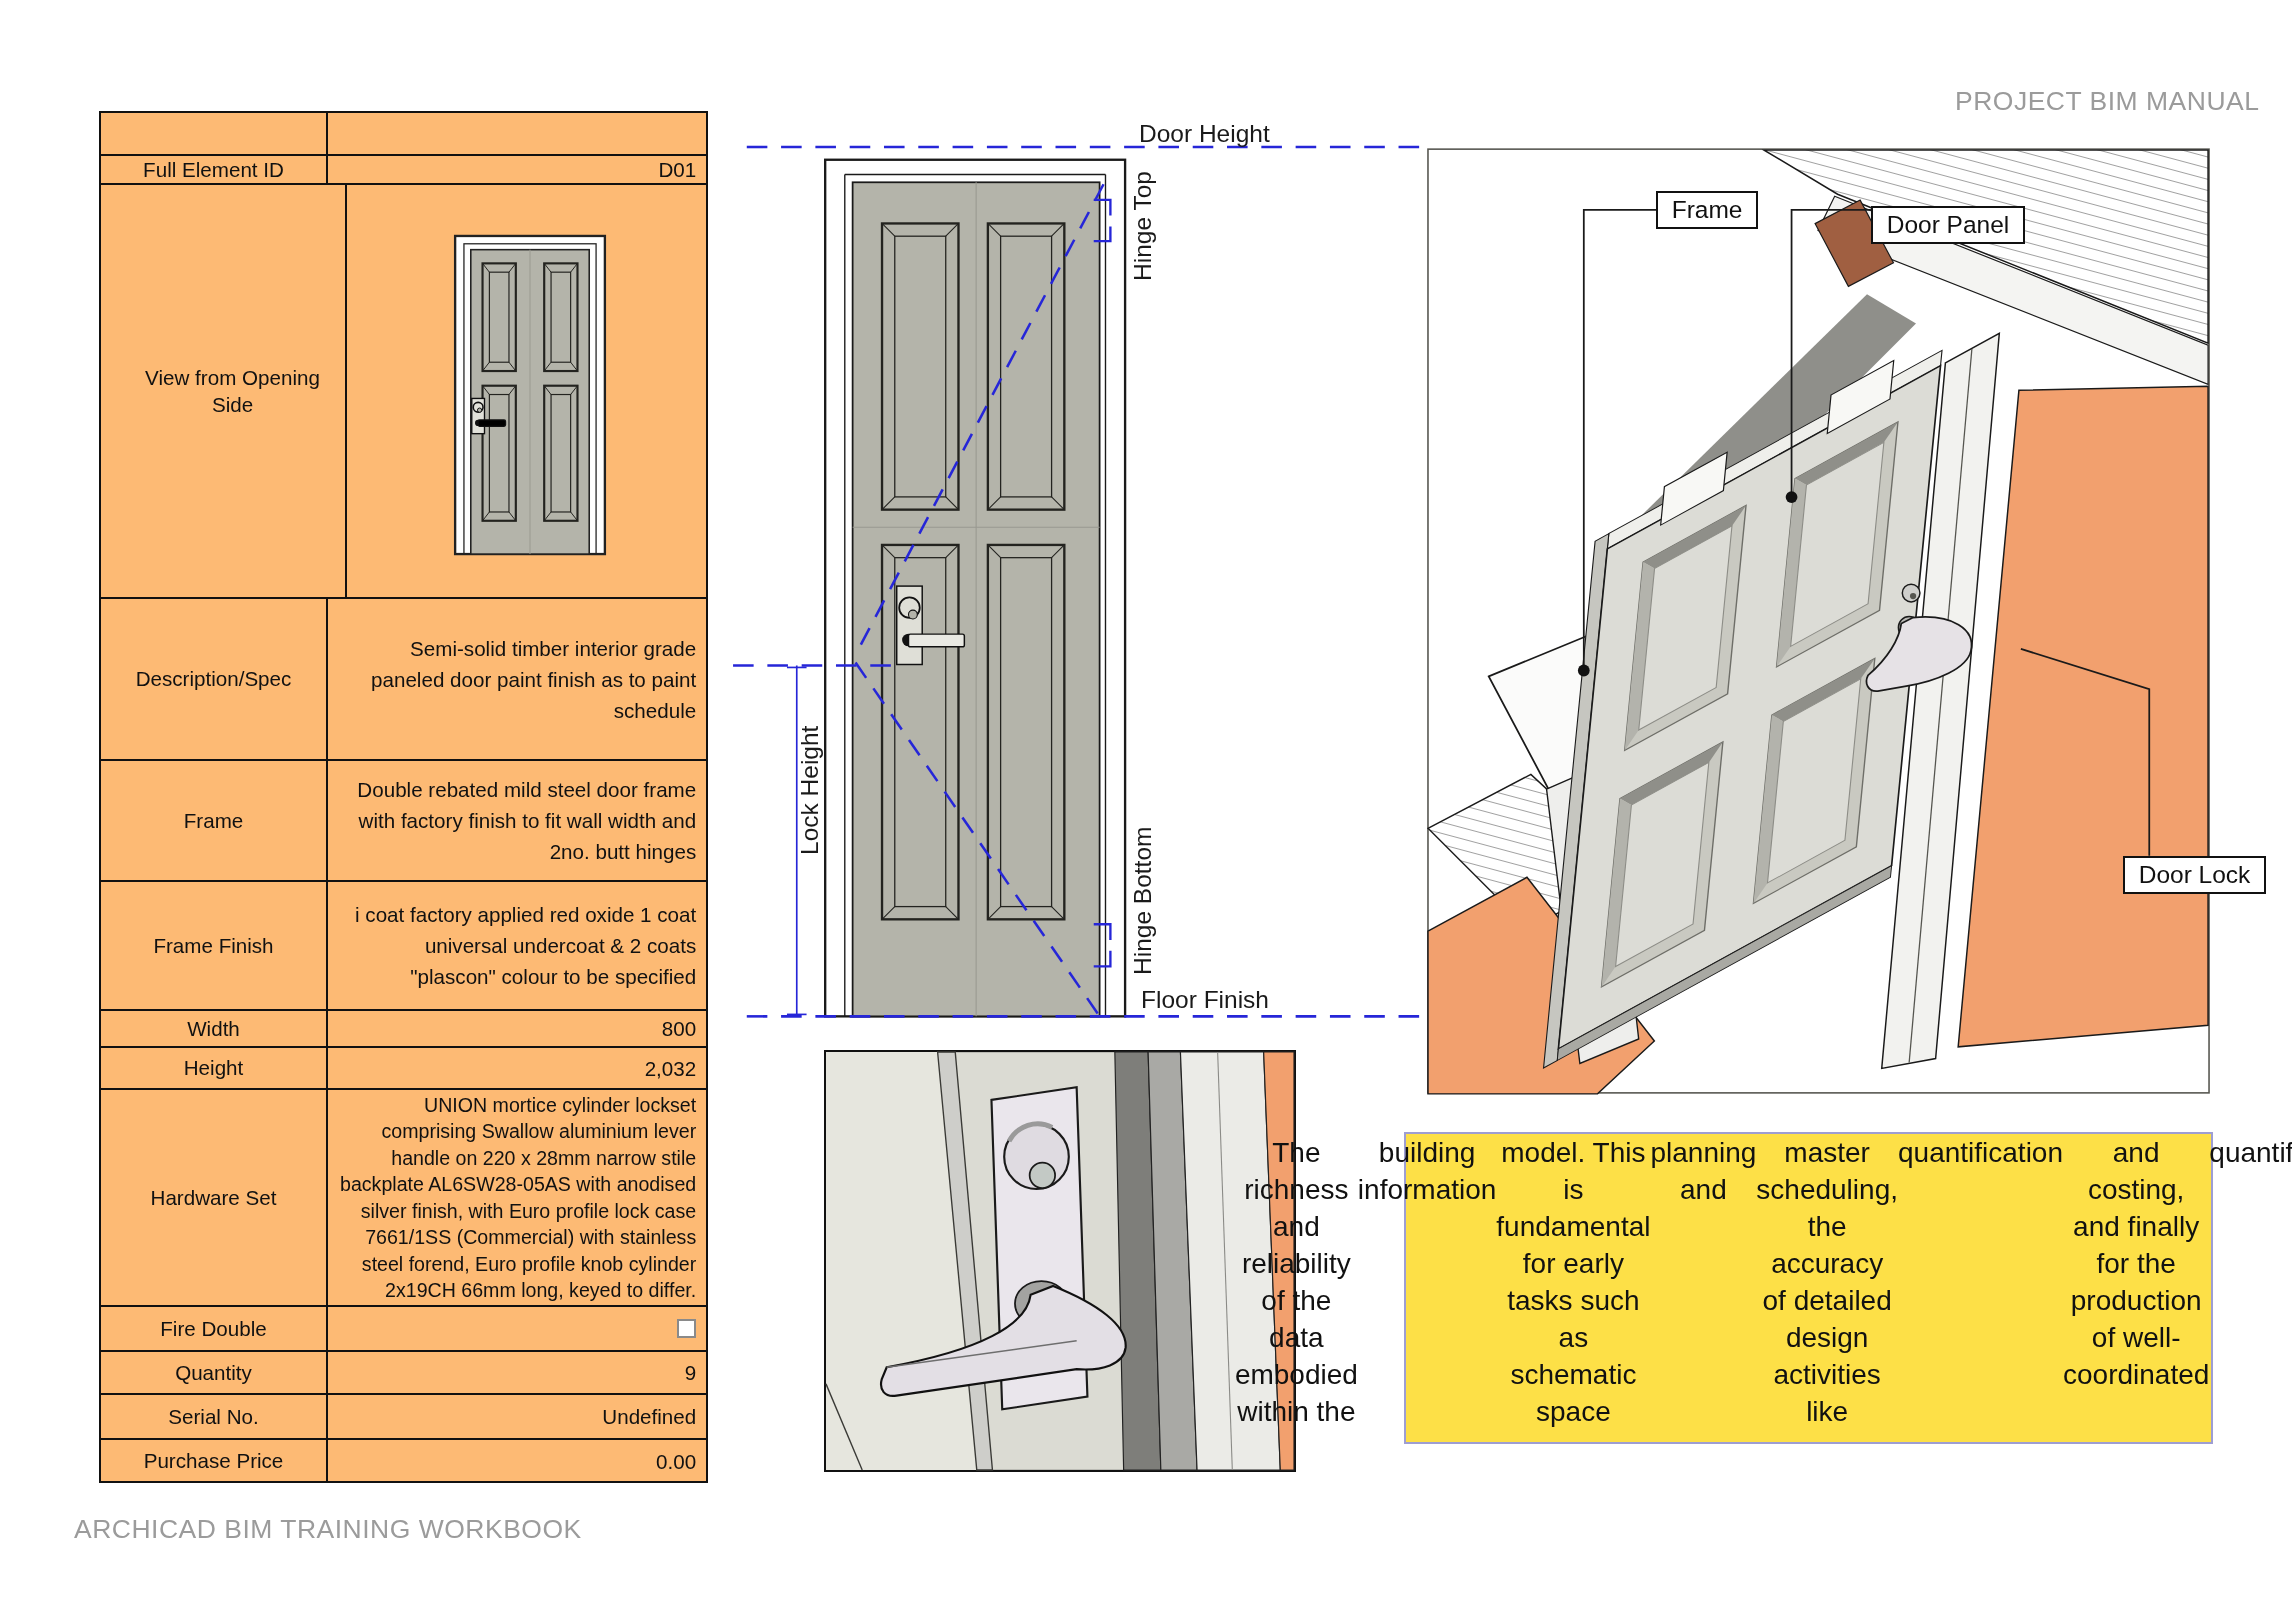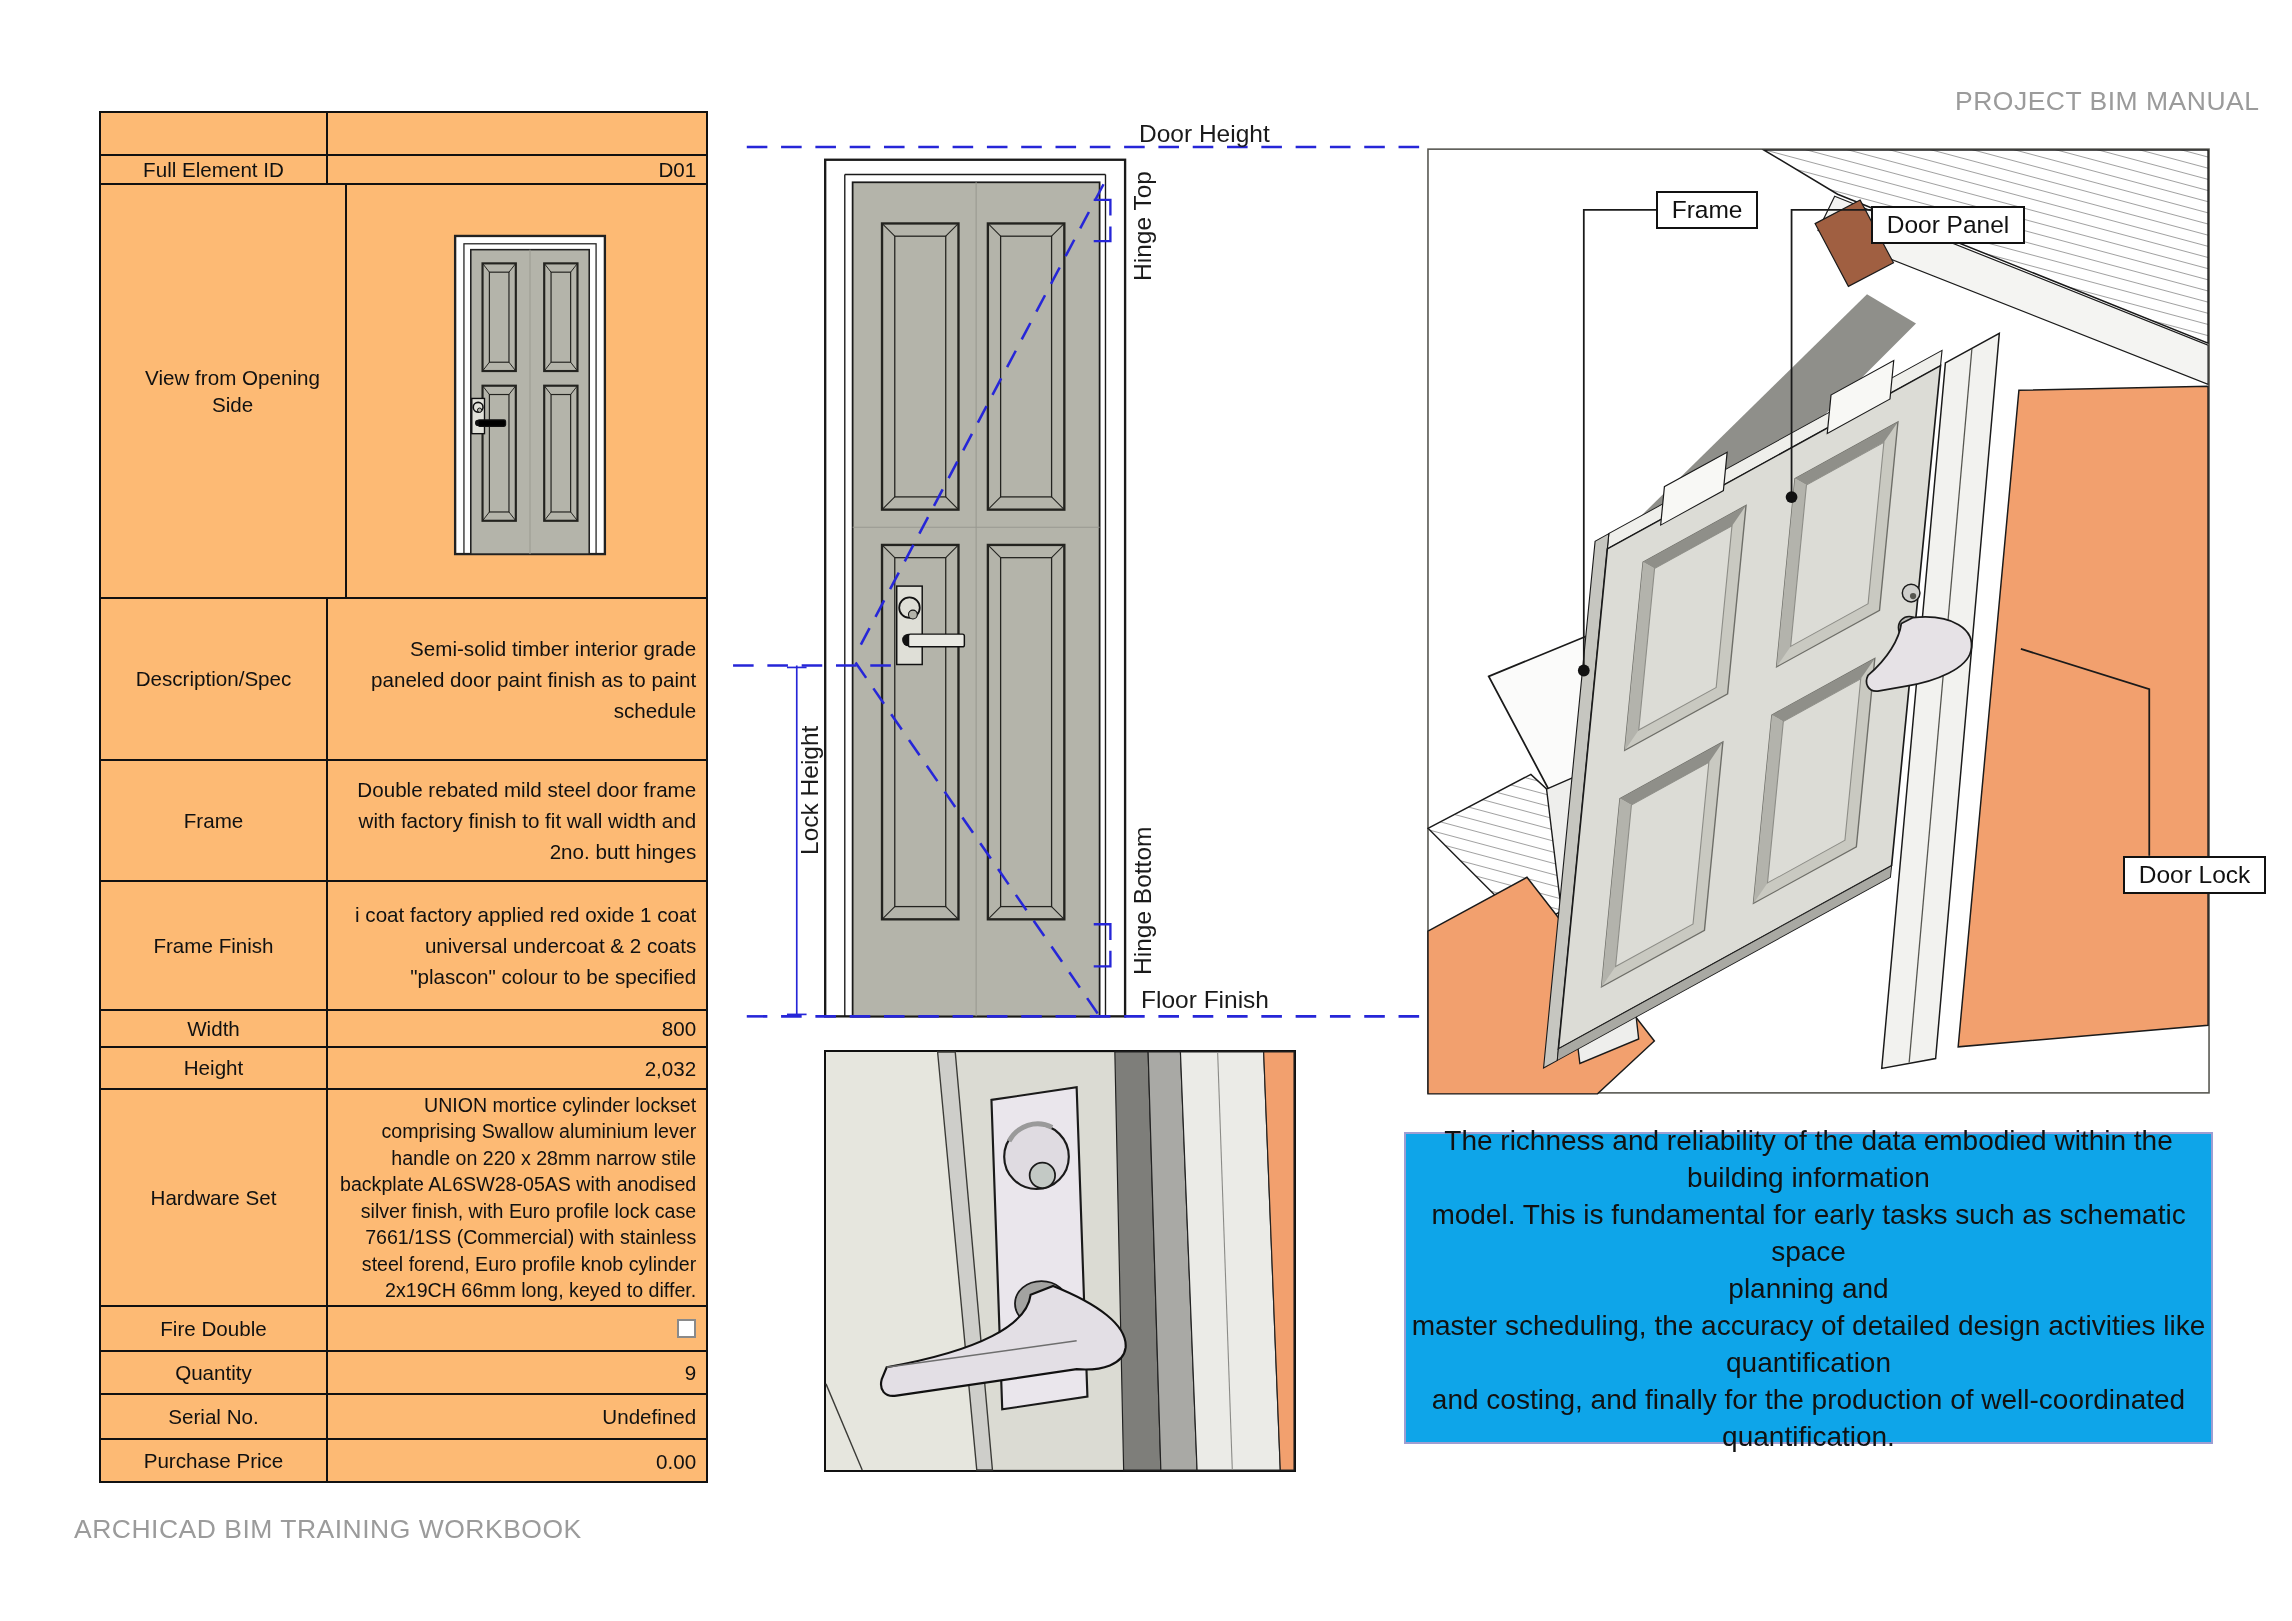--- a/index.html
+++ b/index.html
@@ -42,23 +42,23 @@
   .dim-label.vert{transform:rotate(-90deg);transform-origin:0 0;}
   
   .tag-box{
     background:#fff;border:2px solid #111;
     font-size:24.5px;padding:2.9px 13.7px;white-space:nowrap;
   }
   
   .note-box{
     left:1404px;top:1132px;width:809px;height:312px;
     border:2px solid #9e9ed2;box-sizing:border-box;
-    display:flex;flex-direction:column;justify-content:center;
+    display:flex;flex-direction:row;justify-content:center;
     text-align:center;font-size:28px;line-height:37px;color:#111;
-    background:#0ea5e9;
+    background:#fde047;
   }
   svg{display:block;}
 </style>
 </head>
 <body>
 
 <div class="abs corner-text" style="left:1955px;top:86px;">PROJECT BIM MANUAL</div>
 <div class="abs corner-text" style="left:74px;top:1514px;">ARCHICAD BIM TRAINING WORKBOOK</div>
 
 <div class="abs spec-table">

